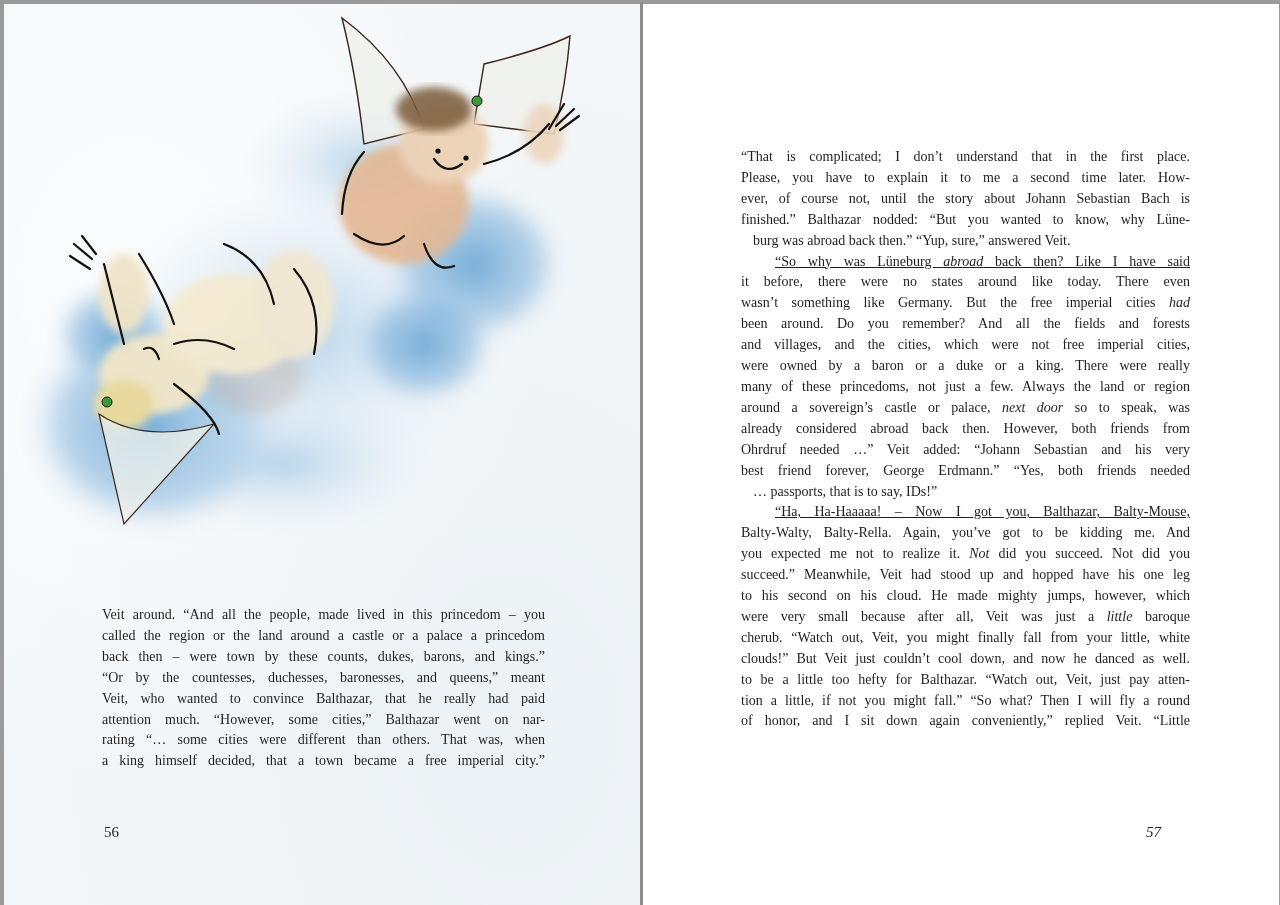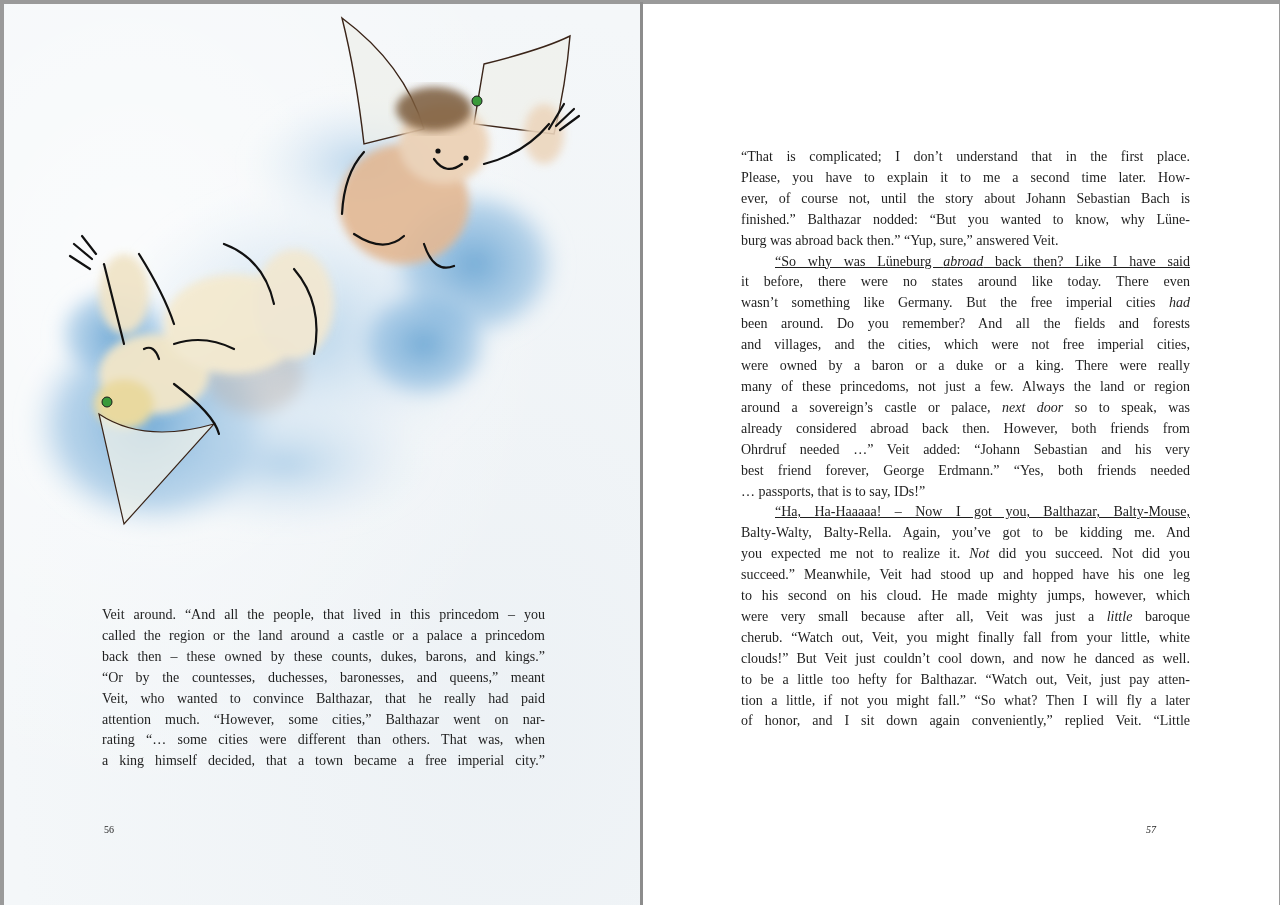--- a/index.html
+++ b/index.html
@@ -44,28 +44,28 @@
       position: absolute;
       font-family: "Liberation Serif", serif;
       font-size: 14px;
       line-height: 20.9px;
       color: #1e1e1e;
       text-align: justify;
     }
     .text-left { left: 98px; top: 601px; width: 443px; }
     .text-right { left: 98px; top: 143px; width: 449px; }
     .text-block .line { display: block; text-align: justify; text-align-last: justify; white-space: nowrap; }
-    .text-block .line.last { text-align-last: left; }
+    .text-block .line.last { text-align-last: left; margin-left: 12px; }
     .text-block .line.indent { padding-left: 34px; text-decoration: underline; }
     .text-block em { font-style: italic; }
 
     .page-number {
       position: absolute; top: 820px;
       font-family: "Liberation Serif", serif;
-      font-size: 10px; color: #1e1e1e;
+      font-size: 15px; color: #1e1e1e;
     }
     .pn-left { left: 100px; }
     .pn-right { left: 503px; font-style: italic; }
   </style>
 </head>
 <body>
 
 <div class="spread">
 
   <div class="page page-left">
@@ -144,23 +144,23 @@
             <path d="M290 265 Q 320 300 310 350"></path>
             <path d="M170 340 Q 200 330 230 345"></path>
             <path d="M170 380 Q 210 410 215 430"></path>
             <path d="M155 355 Q 150 340 140 345"></path>
           </g>
         </g>
       </svg>
     </div>
 
     <div class="text-block text-left">
-      <span class="line">Veit around. “And all the people, that lived in this princedom – you</span>
+      <span class="line">Veit around. “And all the people, made lived in this princedom – you</span>
       <span class="line">called the region or the land around a castle or a palace a princedom</span>
-      <span class="line">back then – these owned by these counts, dukes, barons, and kings.”</span>
+      <span class="line">back then – were town by these counts, dukes, barons, and kings.”</span>
       <span class="line">“Or by the countesses, duchesses, baronesses, and queens,” meant</span>
       <span class="line">Veit, who wanted to convince Balthazar, that he really had paid</span>
       <span class="line">attention much. “However, some cities,” Balthazar went on nar-</span>
       <span class="line">rating “… some cities were different than others. That was, when</span>
       <span class="line">a king himself decided, that a town became a free imperial city.”</span>
     </div>
 
     <div class="page-number pn-left">56</div>
   </div>
 
@@ -187,19 +187,19 @@
         <span class="line last">… passports, that is to say, IDs!”</span>
         <span class="line indent">“Ha, Ha-Haaaaa! – Now I got you, Balthazar, Balty-Mouse,</span>
         <span class="line">Balty-Walty, Balty-Rella. Again, you’ve got to be kidding me. And</span>
         <span class="line">you expected me not to realize it. <em>Not</em> did you succeed. Not did you</span>
         <span class="line">succeed.” Meanwhile, Veit had stood up and hopped have his one leg</span>
         <span class="line">to his second on his cloud. He made mighty jumps, however, which</span>
         <span class="line">were very small because after all, Veit was just a <em>little</em> baroque</span>
         <span class="line">cherub. “Watch out, Veit, you might finally fall from your little, white</span>
         <span class="line">clouds!” But Veit just couldn’t cool down, and now he danced as well.</span>
         <span class="line">to be a little too hefty for Balthazar. “Watch out, Veit, just pay atten-</span>
-        <span class="line">tion a little, if not you might fall.” “So what? Then I will fly a later</span>
+        <span class="line">tion a little, if not you might fall.” “So what? Then I will fly a round</span>
         <span class="line">of honor, and I sit down again conveniently,” replied Veit. “Little</span>
       </div>
     <div class="page-number pn-right">57</div>
   </div>
 
 </div>
 
 </body></html>

